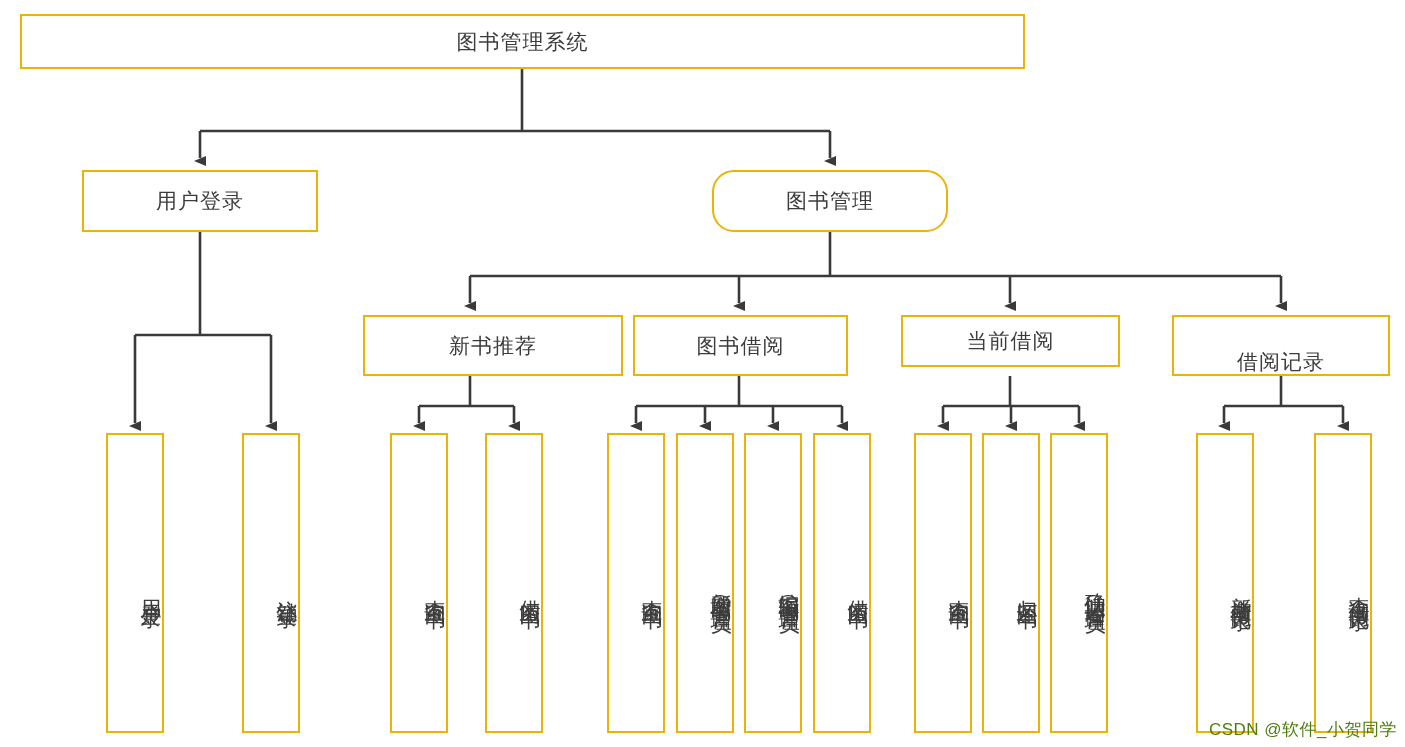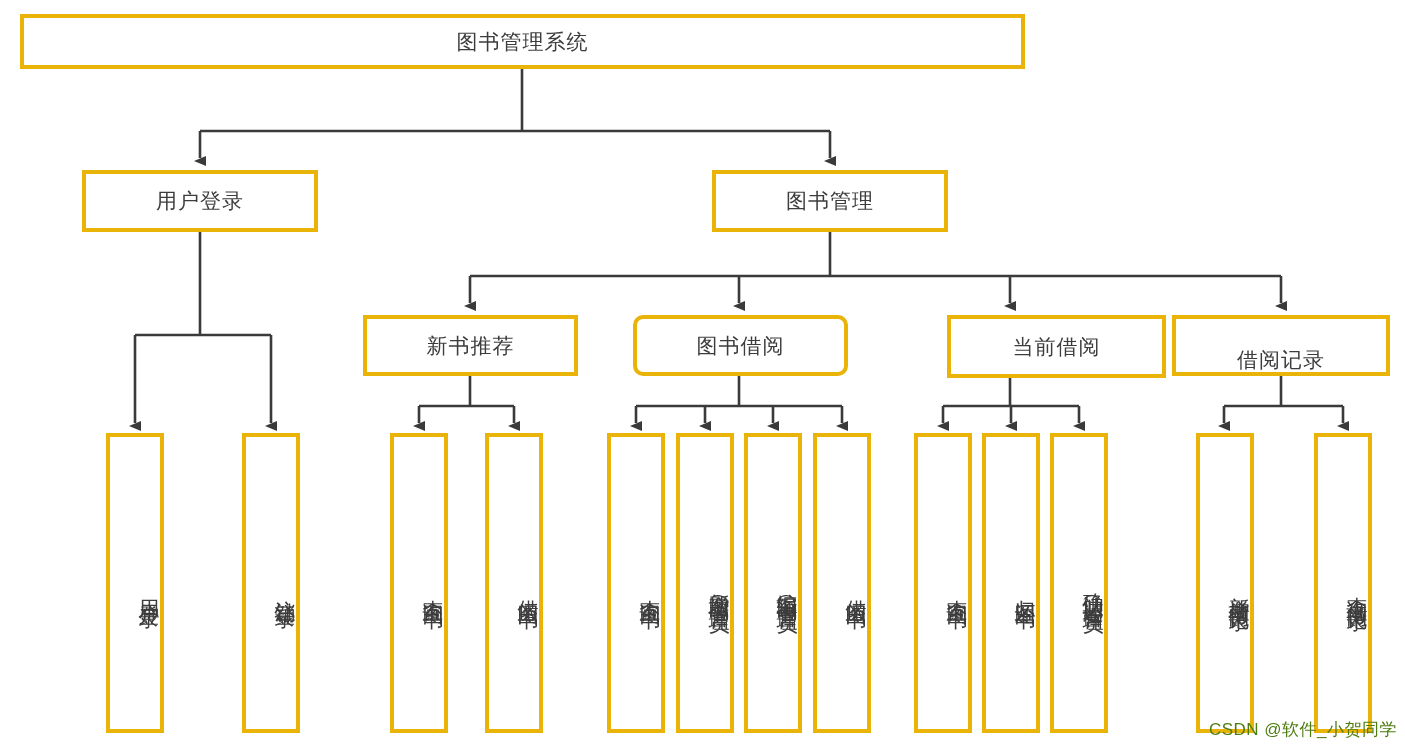--- a/index.html
+++ b/index.html
@@ -20,21 +20,21 @@
   svg#wires {
     position: absolute;
     left: 0;
     top: 0;
     width: 1405px;
     height: 747px;
   }
   .node {
     position: absolute;
     box-sizing: border-box;
-    border: 4px solid #eab308;
+    border: 2px solid #eab308;
     background: #ffffff;
     display: flex;
     align-items: center;
     justify-content: center;
     color: #3c3c3c;
     z-index: 3;
   }
   .node.horiz {
     font-size: 21px;
     letter-spacing: 1px;
@@ -121,31 +121,31 @@
     </g>
   </svg>
 
   <div class="node horiz" style="left:20px; top:14px; width:1005px; height:55px;">
     <span class="lbl">图书管理系统</span>
   </div>
 
   <div class="node horiz" style="left:82px; top:170px; width:236px; height:62px;">
     <span class="lbl">用户登录</span>
   </div>
-  <div class="node horiz" style="left:712px; top:170px; width:236px; height:62px;">
+  <div class="node horiz" style="left:712px; top:170px; width:236px; height:62px;border-radius:22px;">
     <span class="lbl">图书管理</span>
   </div>
 
-  <div class="node horiz" style="left:363px; top:315px; width:215px; height:61px;">
+  <div class="node horiz" style="left:363px; top:315px; width:260px; height:61px;">
     <span class="lbl">新书推荐</span>
   </div>
-  <div class="node horiz" style="left:633px; top:315px; width:215px; height:61px;border-radius:10px;">
+  <div class="node horiz" style="left:633px; top:315px; width:215px; height:61px;">
     <span class="lbl">图书借阅</span>
   </div>
-  <div class="node horiz" style="left:947px; top:315px; width:219px; height:63px;">
+  <div class="node horiz" style="left:901px; top:315px; width:219px; height:52px;">
     <span class="lbl">当前借阅</span>
   </div>
   <div class="node horiz" style="left:1172px; top:315px; width:218px; height:61px;align-items:flex-end;">
     <span class="lbl">借阅记录</span>
   </div>
 
   <div class="node vert" style="left:106px; top:433px; width:58px; height:300px;">
     <span class="lbl">用户登录</span>
   </div>
   <div class="node vert" style="left:242px; top:433px; width:58px; height:300px;">

